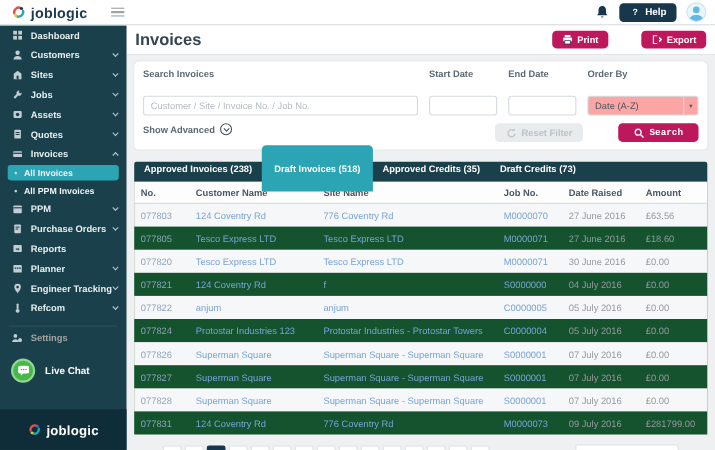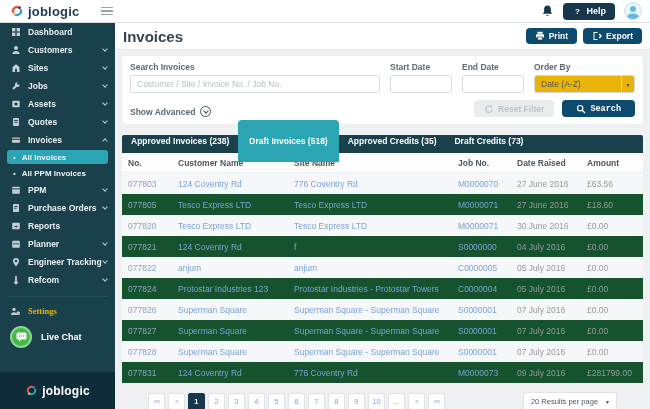--- a/index.html
+++ b/index.html
@@ -21,47 +21,47 @@
   .sidebar { position:absolute; top:23px; left:0; width:115px; bottom:0; background:#1a404c; display:flex; flex-direction:column; z-index:5; }
   .side-item { height:18px; display:flex; align-items:center; padding:0 8px 0 10px; cursor:pointer; color:#e7eef0; }
   .side-item .sicon { width:11px; display:flex; justify-content:center; color:#c2ced1; }
   .side-item .slabel { font-size:8.5px; font-weight:bold; margin-left:7px; white-space:nowrap; }
   .chev { width:4px; height:4px; border-right:1.4px solid #b9c6c9; border-bottom:1.4px solid #b9c6c9; transform:rotate(45deg); margin-left:auto; margin-top:-2px; }
   .chev.up { transform:rotate(-135deg); margin-top:2px; }
   .sub-item { height:14px; display:flex; align-items:center; margin:1px 7px; padding:0 6px; border-radius:3px; color:#eef4f5; font-size:8px; font-weight:bold; cursor:pointer; }
   .sub-item .bullet { font-size:8px; margin-right:6px; color:#cfd8da; }
   .sub-item.active { background:#2ba4b4; }
   .side-divider { height:1px; background:#2a515c; margin:7px 8px 5px 8px; }
-  .side-settings { height:18px; display:flex; align-items:center; padding:0 10px; color:#eab308; cursor:pointer;font-family:Liberation Serif, serif; }
+  .side-settings { height:18px; display:flex; padding:0 10px; color:#a3a3a3; cursor:pointer; }
   .side-chat { display:flex; align-items:center; padding:6px 10px; color:#fff; cursor:pointer; }
   .chat-circle { width:22px; height:22px; border-radius:50%; background:#46b84a; border:2px solid #8fd793; display:flex; align-items:center; justify-content:center; }
   .side-chat .slabel { font-size:9px; font-weight:bold; margin-left:9px; }
   .side-footer { margin-top:auto; height:37px; background:#0f2d38; display:flex; align-items:center; justify-content:center; gap:4px; }
   .side-footer .logo-text { color:#fff; font-size:12px; }
 
   
   .main { position:absolute; left:115px; top:23px; right:0; bottom:0; background:#eef0f1; }
   .page-header { height:27px; background:#fff; border-bottom:1px solid #e2e6e8; display:flex; align-items:center; padding:0 8px; }
   .page-title { font-size:15px; font-weight:bold; color:#36444f; }
   .page-header .actions { margin-left:auto; display:flex; gap:6px; }
-  .navy-btn { background:#0c4a6e; color:#fff; font-size:8.5px; font-weight:bold; border:none; border-radius:4px; height:16px; padding:0 9px; display:flex; align-items:center; gap:4px; cursor:pointer; }
+  .navy-btn { background:#be185d; color:#fff; font-size:8.5px; font-weight:bold; border:none; border-radius:4px; height:16px; padding:0 9px; display:flex; align-items:center; gap:4px; cursor:pointer;margin-left:24px; }
 
   .filter-card { margin:6px 7px 5px 7px; background:#fff; border-radius:4px; padding:6px 8px 7px 8px; box-shadow:0 0 2px rgba(0,0,0,.06); }
   .filter-row { display:flex; gap:10px; }
   .fgroup { display:flex; flex-direction:column; }
-  .flabel { font-size:8.5px; font-weight:bold; color:#5d6a74; margin-bottom:3px; }
+  .flabel { font-size:8.5px; font-weight:bold; color:#5d6a74; margin-bottom:15px; }
   .finput { border:1px solid #d5dade; border-radius:3px; height:18px; font-size:8.5px; padding:0 6px; color:#4a5763; font-family:"Liberation Sans",sans-serif; outline:none; }
   .finput::placeholder { color:#b4bcc2; }
   .w-search { width:250px; }
   .w-date { width:62px; }
   .fgroup.order { flex:1; }
-  .fselect { border:1px solid #d5dade; border-radius:3px; height:18px; display:flex; align-items:center; cursor:pointer; background:#eab308; }
+  .fselect { border:1px solid #d5dade; border-radius:3px; height:18px; display:flex; align-items:center; cursor:pointer; background:#fca5a5; }
   .fselect .sel-text { flex:1; font-size:8.5px; color:#4a5763; padding:0 6px; }
   .sel-arrow { width:13px; align-self:stretch; border-left:1px solid #d5dade; display:flex; align-items:center; justify-content:center; font-size:6px; color:#555; }
-  .filter-row2 { display:flex; align-items:flex-end; margin-top:7px; }
+  .filter-row2 { display:flex; align-items:flex-start; margin-top:7px; }
   .show-adv { display:flex; align-items:center; gap:5px; font-size:8.5px; font-weight:bold; color:#5d6a74; cursor:pointer; }
   .adv-circle { width:11px; height:11px; border:1px solid #46525c; border-radius:50%; display:flex; align-items:center; justify-content:center; }
   .adv-circle .chev { border-color:#46525c; margin:0 0 1px 0; }
   .filter-row2 .btns { margin-left:auto; display:flex; gap:8px; }
   .reset-btn { background:#e9eced; color:#bcc2c7; font-size:8.5px; font-weight:bold; border:none; border-radius:4px; height:17px; padding:0 10px; display:flex; align-items:center; gap:4px; cursor:default; }
   .search-btn { height:17px; padding:0 14px;font-family:Liberation Mono, monospace; }
 
   
   .tabs { margin:4px 7px 0 7px; display:flex; align-items:center; height:24px; position:relative; }
   .tabbar-bg { position:absolute; left:0; right:0; bottom:0; height:18px; background:#1a404c; border-radius:2px 2px 0 0; }

